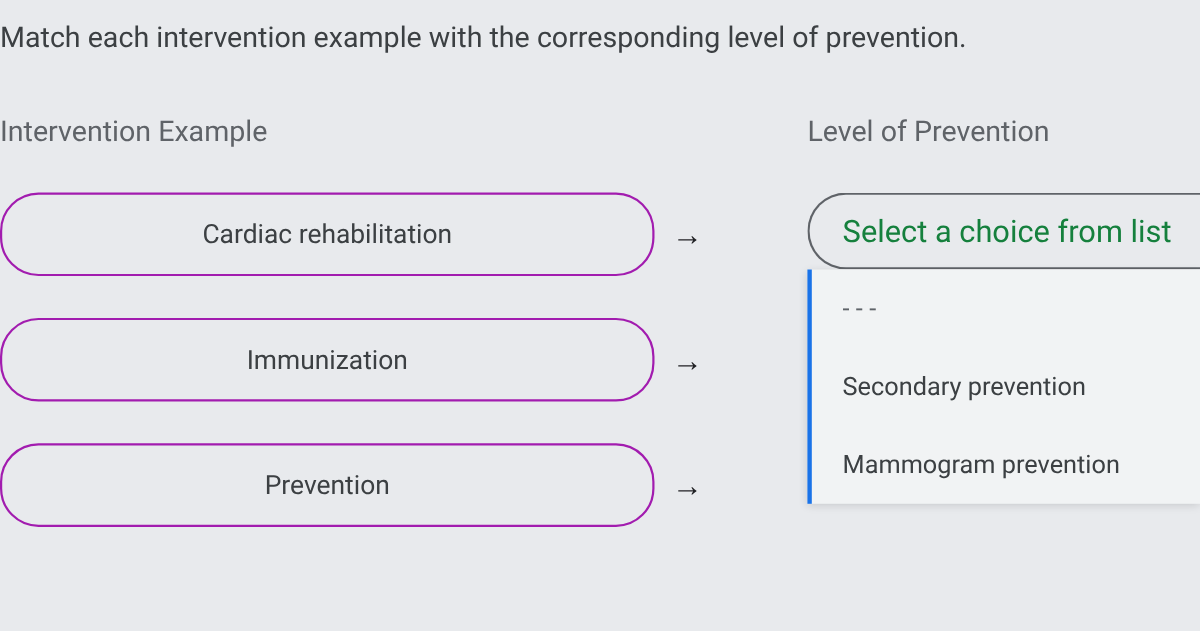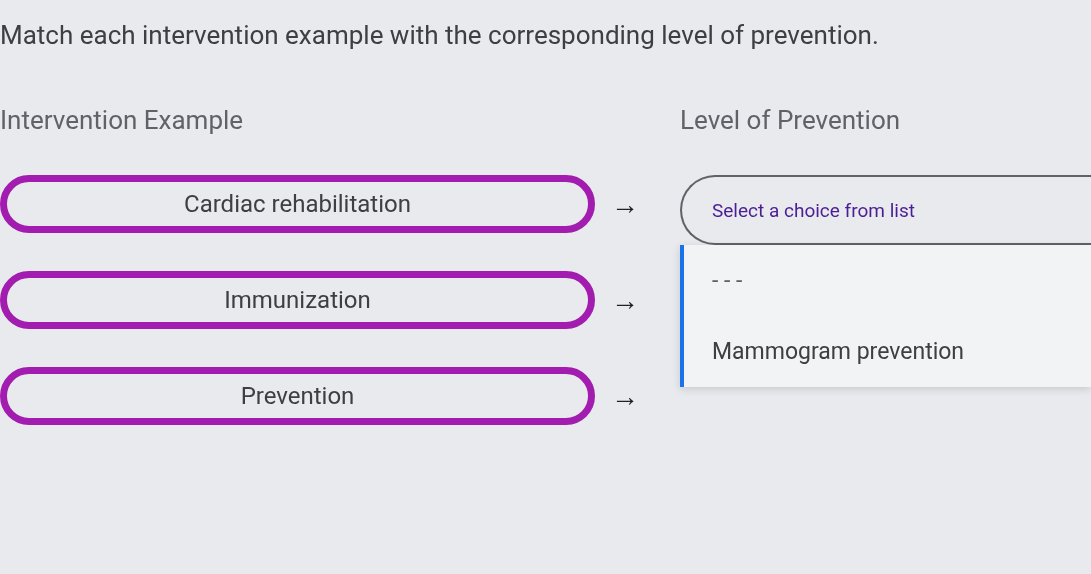--- a/index.html
+++ b/index.html
@@ -20,44 +20,45 @@
     }
     .question-text {
       font-size: 26px;
       color: #3c4043;
       padding: 0 17px 0 0;
       margin-bottom: 55px;
       font-weight: 400;
     }
     .columns {
       display: flex;
-      gap: 40px;
+      gap: 53px;
     }
     .left-col {
       flex: 0 0 640px;
     }
     .right-col {
       flex: 1;
       position: relative;
+      margin-left: 41px;
     }
     .col-header {
       font-size: 26px;
       color: #5f6368;
       margin-bottom: 40px;
       font-weight: 400;
     }
     .row {
       display: flex;
       align-items: center;
       margin-bottom: 38px;
     }
     .pill {
       flex: 1;
-      height: 58px;
-      border: 7px solid #a21caf;
+      height: 76px;
+      border: 2px solid #a21caf;
       border-radius: 35px;
       display: flex;
       align-items: center;
       justify-content: center;
       font-size: 24px;
       color: #3c4043;
       background: transparent;
     }
     .arrow {
       margin-left: 15px;
@@ -72,22 +73,22 @@
     }
     .select-pill {
       height: 70px;
       border: 2px solid #5f6368;
       border-top-left-radius: 35px;
       border-bottom-left-radius: 35px;
       border-right: none;
       display: flex;
       align-items: center;
       padding-left: 30px;
-      font-size: 19px;
-      color: #4c1d95;
+      font-size: 28px;
+      color: #15803d;
       background: transparent;
       margin-bottom: 0;
       width: 100%;
     }
     .dropdown {
       position: absolute;
       top: 70px;
       left: 0;
       right: 0;
       background: #f1f3f4;
@@ -131,18 +132,19 @@
     </div>
 
     <div class="right-col">
       <div class="col-header">Level of Prevention</div>
 
       <div class="right-col-inner">
         <div class="select-pill">Select a choice from list</div>
 
         <div class="dropdown">
           <div class="dropdown-item">- - -</div>
+          <div class="dropdown-item">Secondary prevention</div>
           <div class="dropdown-item">Mammogram prevention</div>
         </div>
       </div>
     </div>
   </div>
 </div>
 
 </body></html>

